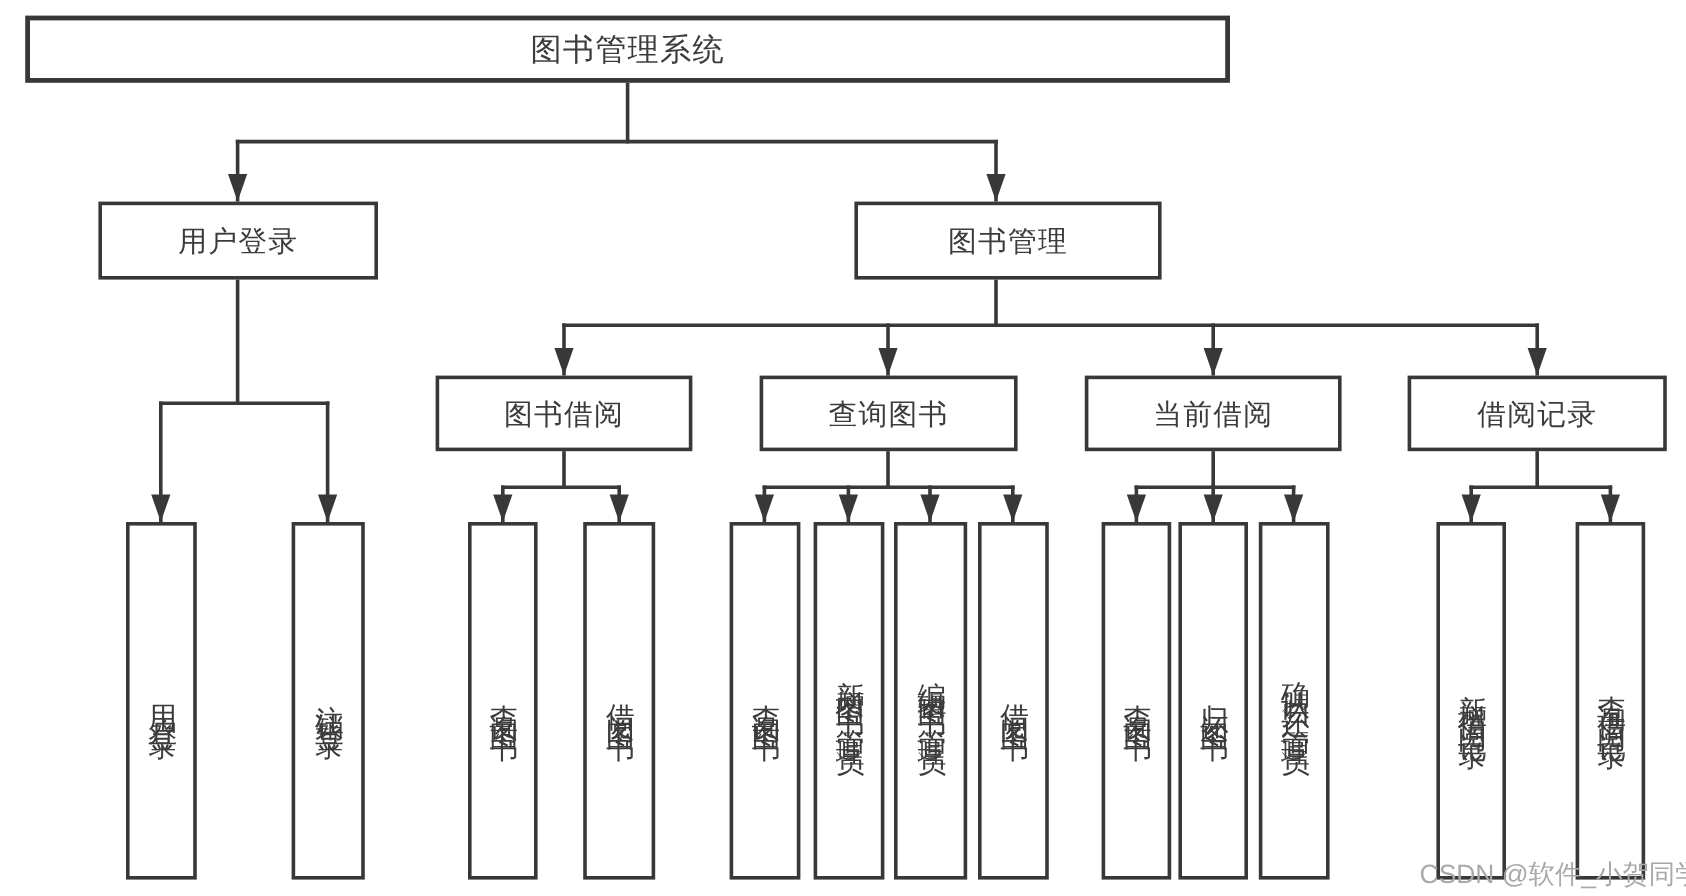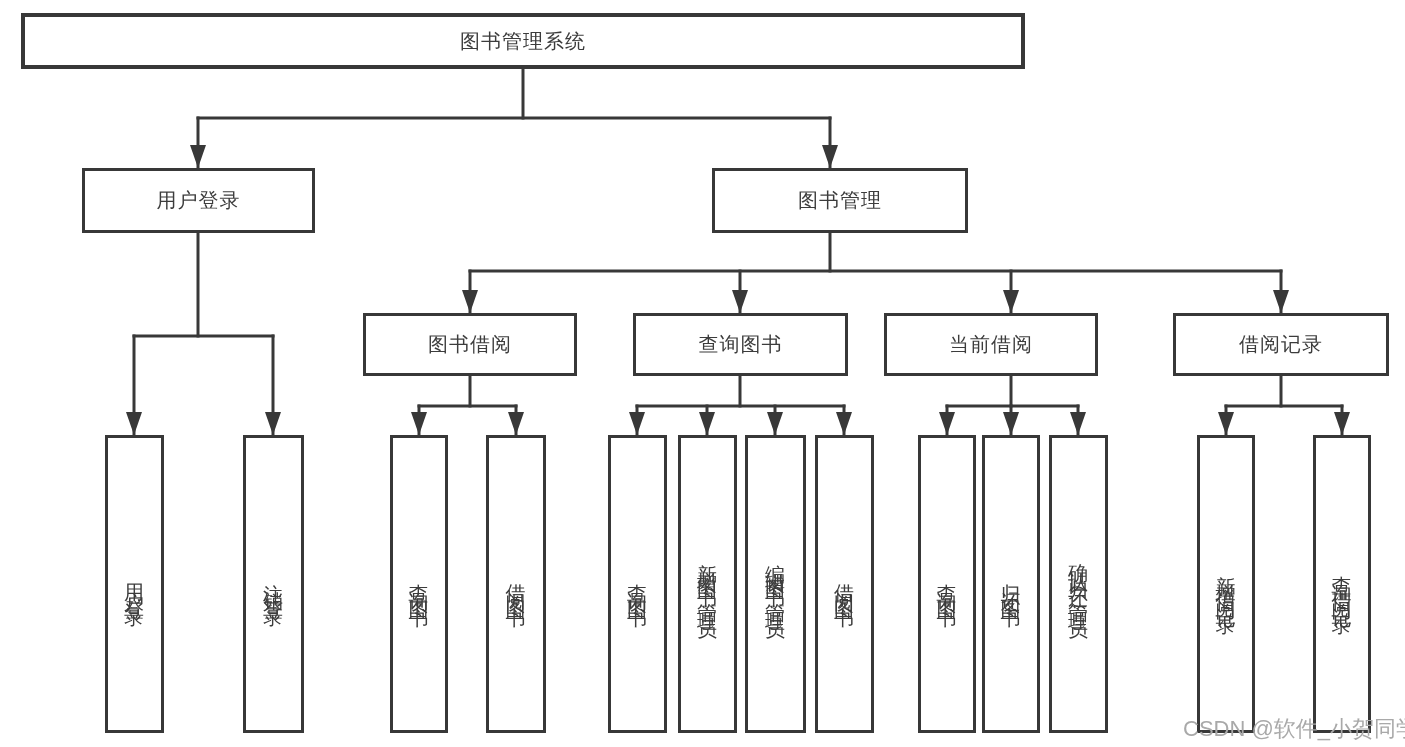--- a/index.html
+++ b/index.html
@@ -27,26 +27,26 @@
     background: #ffffff;
     border: 3px solid #383838;
     display: flex;
     align-items: center;
     justify-content: center;
     z-index: 2;
     color: #3c3c3c;
   }
   .node.root { border-width: 4px; }
   .node .label {
-    font-size: 20px;
+    font-size: 24px;
     letter-spacing: 1px;
     white-space: nowrap;
     color: #3c3c3c;
   }
-  .node.root .label { font-size: 20px; }
+  .node.root .label { font-size: 26px; }
   .node.vert .label {
     writing-mode: vertical-rl;
     text-orientation: upright;
     letter-spacing: 8px;
     white-space: normal;
     line-height: 1;
   }
   .watermark {
     position: absolute;
     left: 1183px;
@@ -134,21 +134,21 @@
   <div class="node" style="left:712px; top:168px; width:256px; height:65px;">
     <span class="label">图书管理</span>
   </div>
 
   <div class="node" style="left:363px; top:313px; width:214px; height:63px;">
     <span class="label">图书借阅</span>
   </div>
   <div class="node" style="left:633px; top:313px; width:215px; height:63px;">
     <span class="label">查询图书</span>
   </div>
-  <div class="node" style="left:884px; top:313px; width:214px; height:63px;">
+  <div class="node" style="left:904px; top:313px; width:214px; height:63px;">
     <span class="label">当前借阅</span>
   </div>
   <div class="node" style="left:1173px; top:313px; width:216px; height:63px;">
     <span class="label">借阅记录</span>
   </div>
 
   <div class="node vert" style="left:105px; top:435px; width:59px; height:298px;">
     <span class="label">用户登录</span>
   </div>
   <div class="node vert" style="left:243px; top:435px; width:61px; height:298px;">

